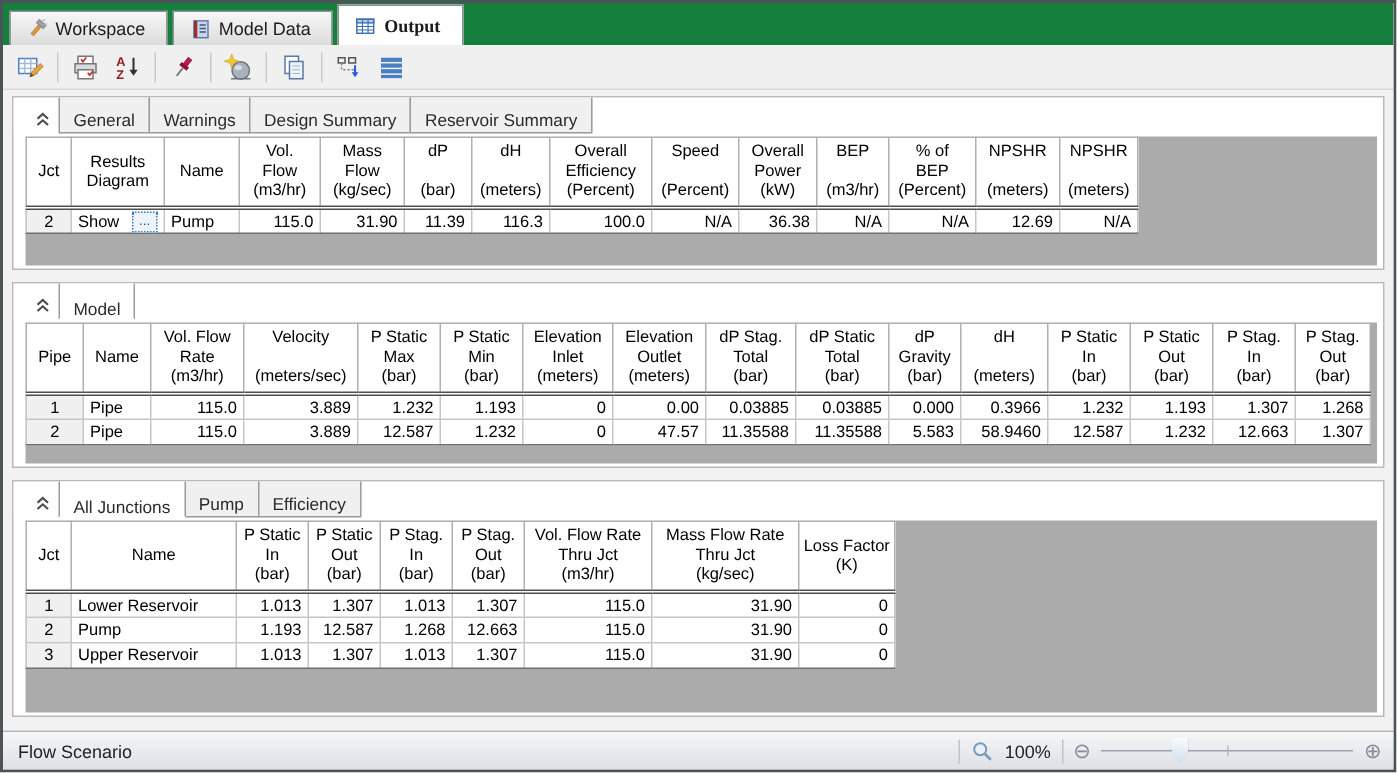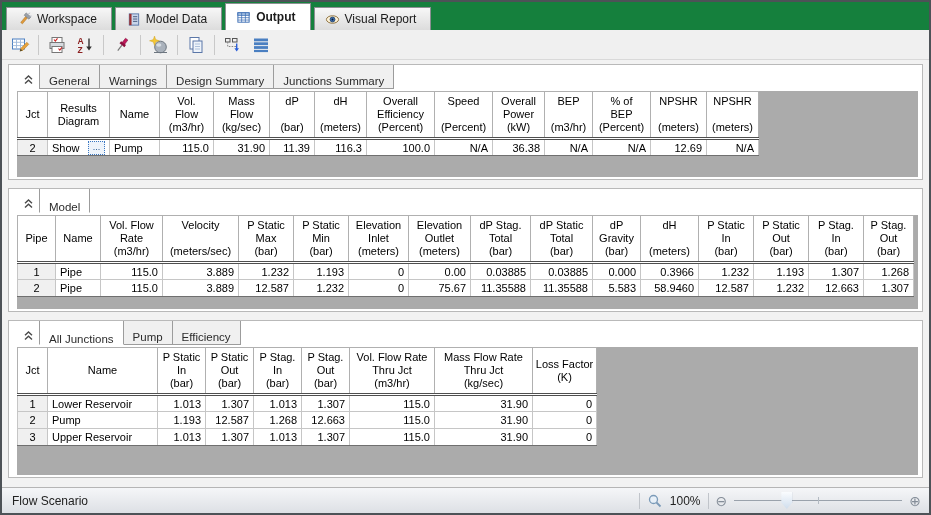--- a/index.html
+++ b/index.html
@@ -7,21 +7,21 @@
   body { font-family:"Liberation Sans","DejaVu Sans",sans-serif; font-size:11px; color:#000; }
 
   .window { width:931px; height:515px; background:#fff; border:2px solid #4d5257;
             display:flex; flex-direction:column; overflow:hidden; }
 
   
   .tabbar { height:28px; background:#15803d; display:flex; align-items:flex-end; padding:0 0 0 4px; flex:0 0 auto; }
   .doc-tab { display:flex; align-items:center; gap:5px; height:23px; padding:0 14px 0 10px;
              background:linear-gradient(#f7f7f7,#dcdcdc); border:1px solid #8c8f93; border-bottom:none;
              margin-right:3px; font-size:12px; color:#1b1b1b; cursor:default; }
-  .doc-tab.active { background:#fff; height:27px; font-weight:bold; }
+  .doc-tab.active { background:#fff; height:27px; font-weight:bold;font-family:Liberation Serif, serif; }
   .doc-tab svg { flex:0 0 auto; }
 
   
   .toolbar { height:30px; background:#f0f0f0; border-bottom:1px solid #d9d9d9;
              display:flex; align-items:center; padding-left:5px; gap:2px; flex:0 0 auto; }
   .tbtn { width:26px; height:24px; display:flex; align-items:center; justify-content:center; border:1px solid transparent; }
   .tsep { width:1px; height:20px; background:#c9c9c9; margin:0 3px; }
 
   
   .content { flex:1 1 auto; background:#f2f2f2; padding:4px 6px 0 6px; overflow:hidden; }
@@ -86,28 +86,20 @@
       <span>Model Data</span>
     </div>
     <div class="doc-tab active">
       <svg width="15" height="15" viewBox="0 0 16 16">
         <rect x="2" y="3" width="12" height="10" fill="#fff" stroke="#3c6eb4"></rect>
         <rect x="2" y="3" width="12" height="2.6" fill="#b9cfe9" stroke="#3c6eb4"></rect>
         <path d="M2 8.2 h12 M2 10.7 h12 M6 3 v10 M10 3 v10" stroke="#3c6eb4" stroke-width="0.8"></path>
       </svg>
       <span>Output</span>
     </div>
-    <div class="doc-tab">
-      <svg width="15" height="15" viewBox="0 0 16 16">
-        <ellipse cx="8" cy="8" rx="6.5" ry="4" fill="#fdf2d8" stroke="#8a6d3b"></ellipse>
-        <circle cx="8" cy="8" r="2.6" fill="#3c6eb4" stroke="#27496f"></circle>
-        <circle cx="8" cy="8" r="1" fill="#0c1a2b"></circle>
-      </svg>
-      <span>Visual Report</span>
-    </div>
   </div>
 
   <div class="toolbar">
     <div class="tbtn">
       <svg width="20" height="20" viewBox="0 0 20 20">
         <rect x="2.5" y="4" width="12" height="10" fill="#fff" stroke="#4a7fc1"></rect>
         <path d="M2.5 7.3 h12 M2.5 10.6 h12 M6.5 4 v10 M10.5 4 v10" stroke="#9db8d9" stroke-width="0.9"></path>
         <g transform="rotate(45 13.5 12.5)">
           <rect x="12.2" y="6.5" width="2.8" height="9" fill="#e8a33d" stroke="#b07820" stroke-width="0.5"></rect>
           <polygon points="12.2,15.5 15,15.5 13.6,18" fill="#5c4a1e"></polygon>
@@ -183,21 +175,21 @@
       <div class="section" style="height: 116px;">
         <div class="sec-tabs">
           <span class="chev">
             <svg width="11" height="11" viewBox="0 0 11 11">
               <path d="M2 5.2 L5.5 2 L9 5.2 M2 9.4 L5.5 6.2 L9 9.4" fill="none" stroke="#4a4a4a" stroke-width="1.4"></path>
             </svg>
           </span>
           <div class="sec-tab">General</div>
           <div class="sec-tab">Warnings</div>
           <div class="sec-tab">Design Summary</div>
-          <div class="sec-tab">Junctions Summary</div>
+          <div class="sec-tab">Reservoir Summary</div>
         </div>
         <div class="grid-area" style="height: 86px;">
           <table style="width: 741px;">
             <colgroup>
               <col style="width: 30px;">
               <col style="width: 62px;">
               <col style="width: 50px;">
               <col style="width: 54px;">
               <col style="width: 56px;">
               <col style="width: 45px;">
@@ -375,21 +367,21 @@
                 <td class="r">1.268</td>
               </tr>
               <tr>
                 <td class="rowhdr">2</td>
                 <td class="l">Pipe</td>
                 <td class="r">115.0</td>
                 <td class="r">3.889</td>
                 <td class="r">12.587</td>
                 <td class="r">1.232</td>
                 <td class="r">0</td>
-                <td class="r">75.67</td>
+                <td class="r">47.57</td>
                 <td class="r">11.35588</td>
                 <td class="r">11.35588</td>
                 <td class="r">5.583</td>
                 <td class="r">58.9460</td>
                 <td class="r">12.587</td>
                 <td class="r">1.232</td>
                 <td class="r">12.663</td>
                 <td class="r">1.307</td>
               </tr>
             </tbody>

